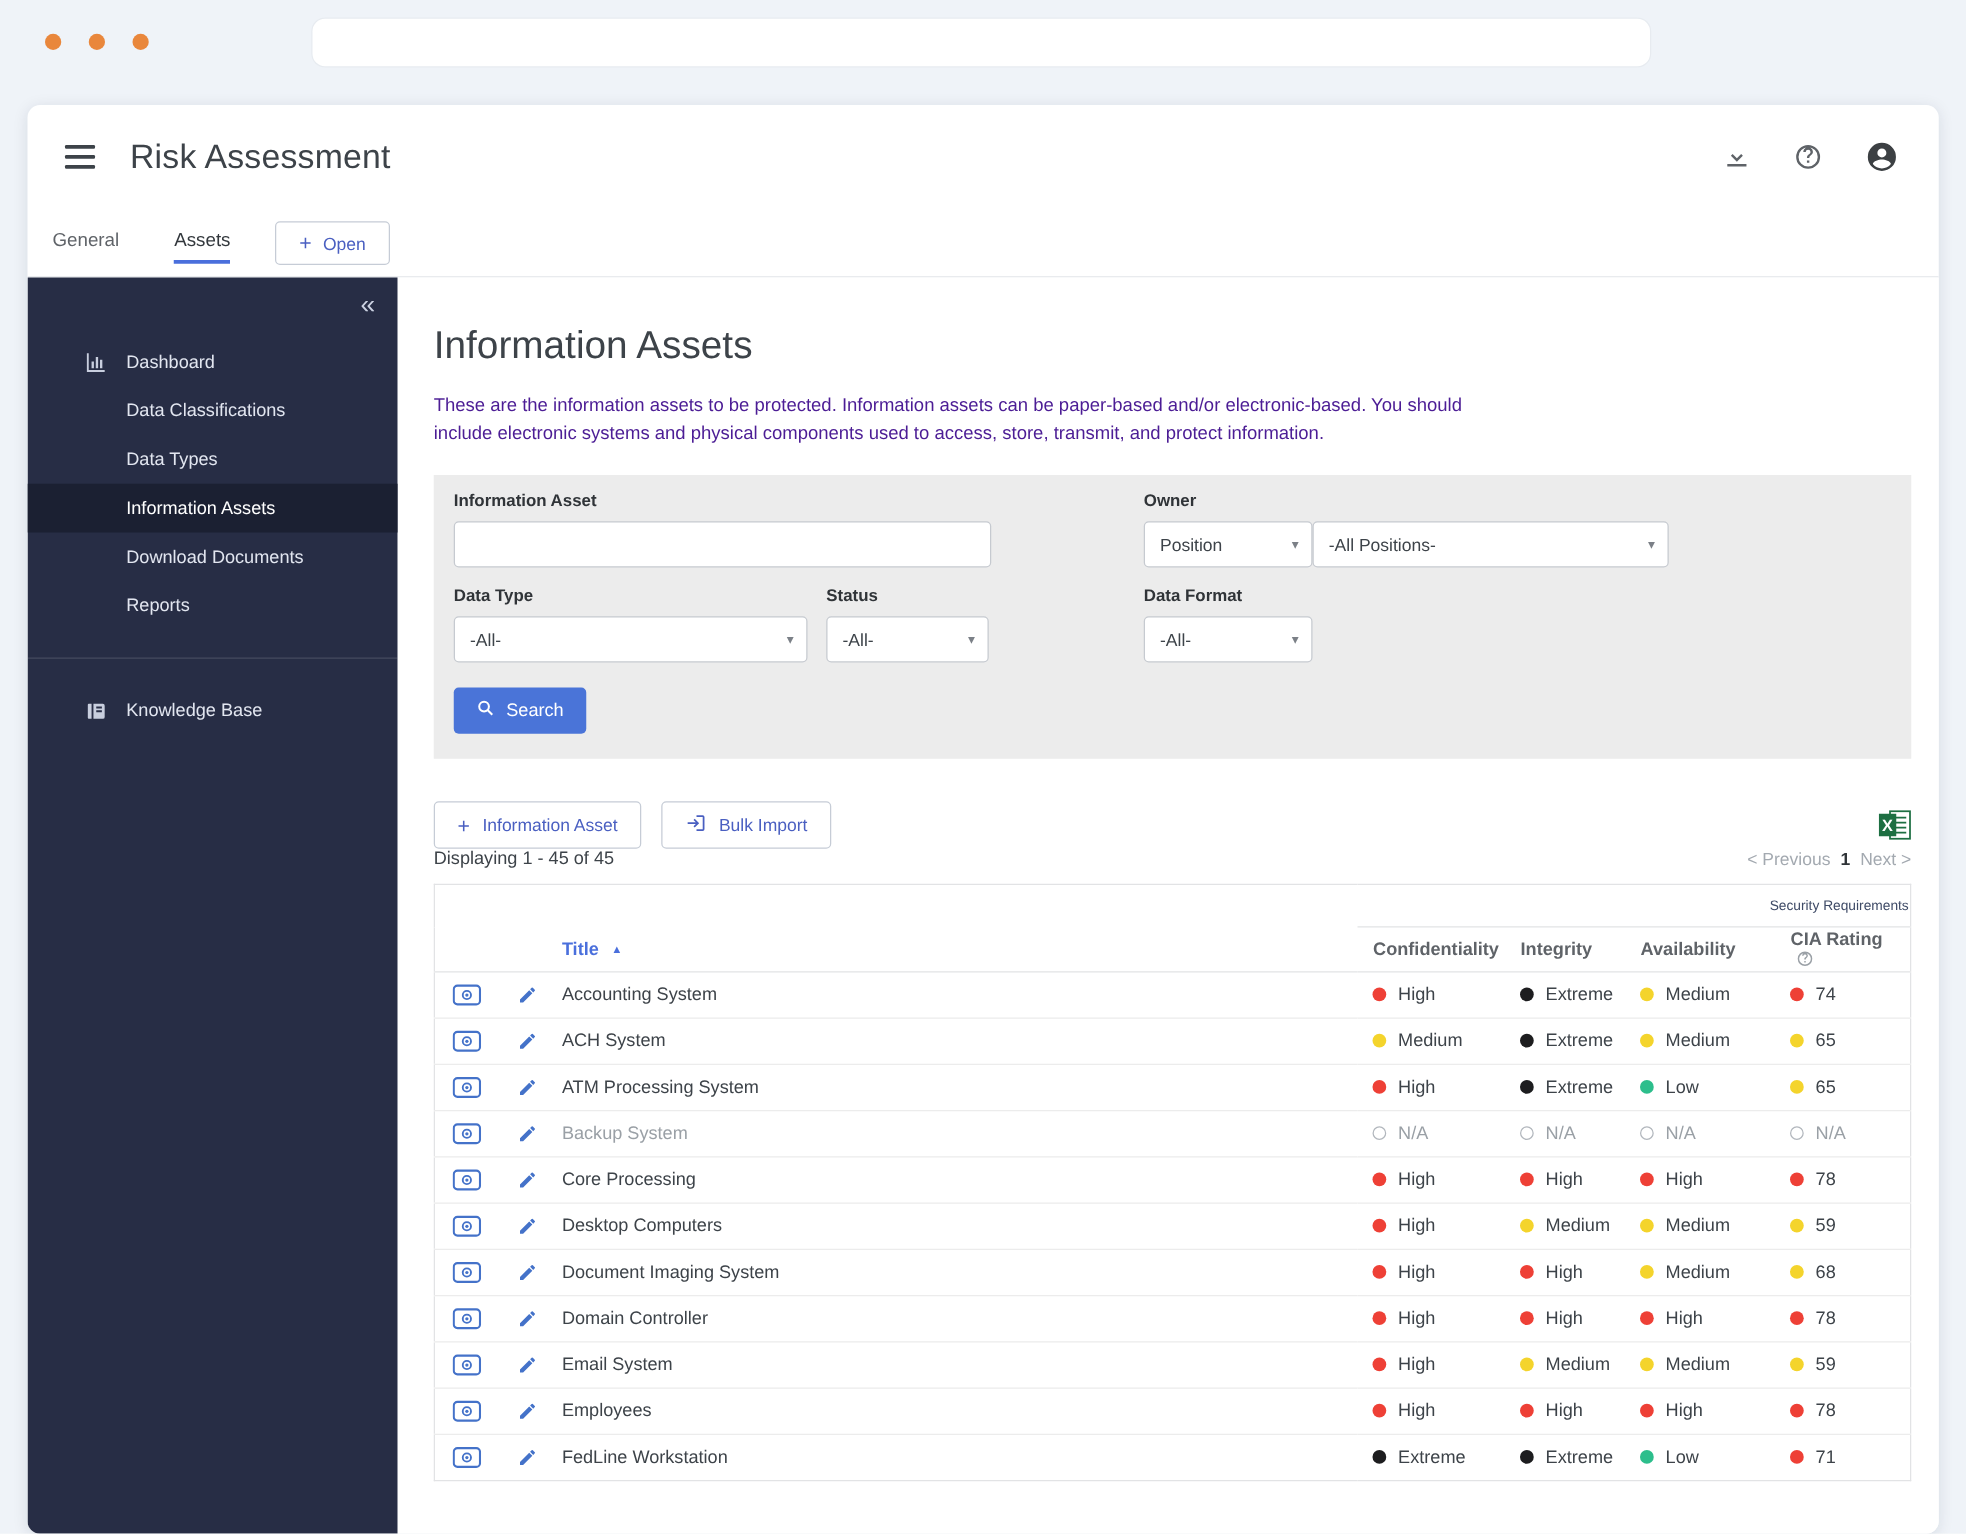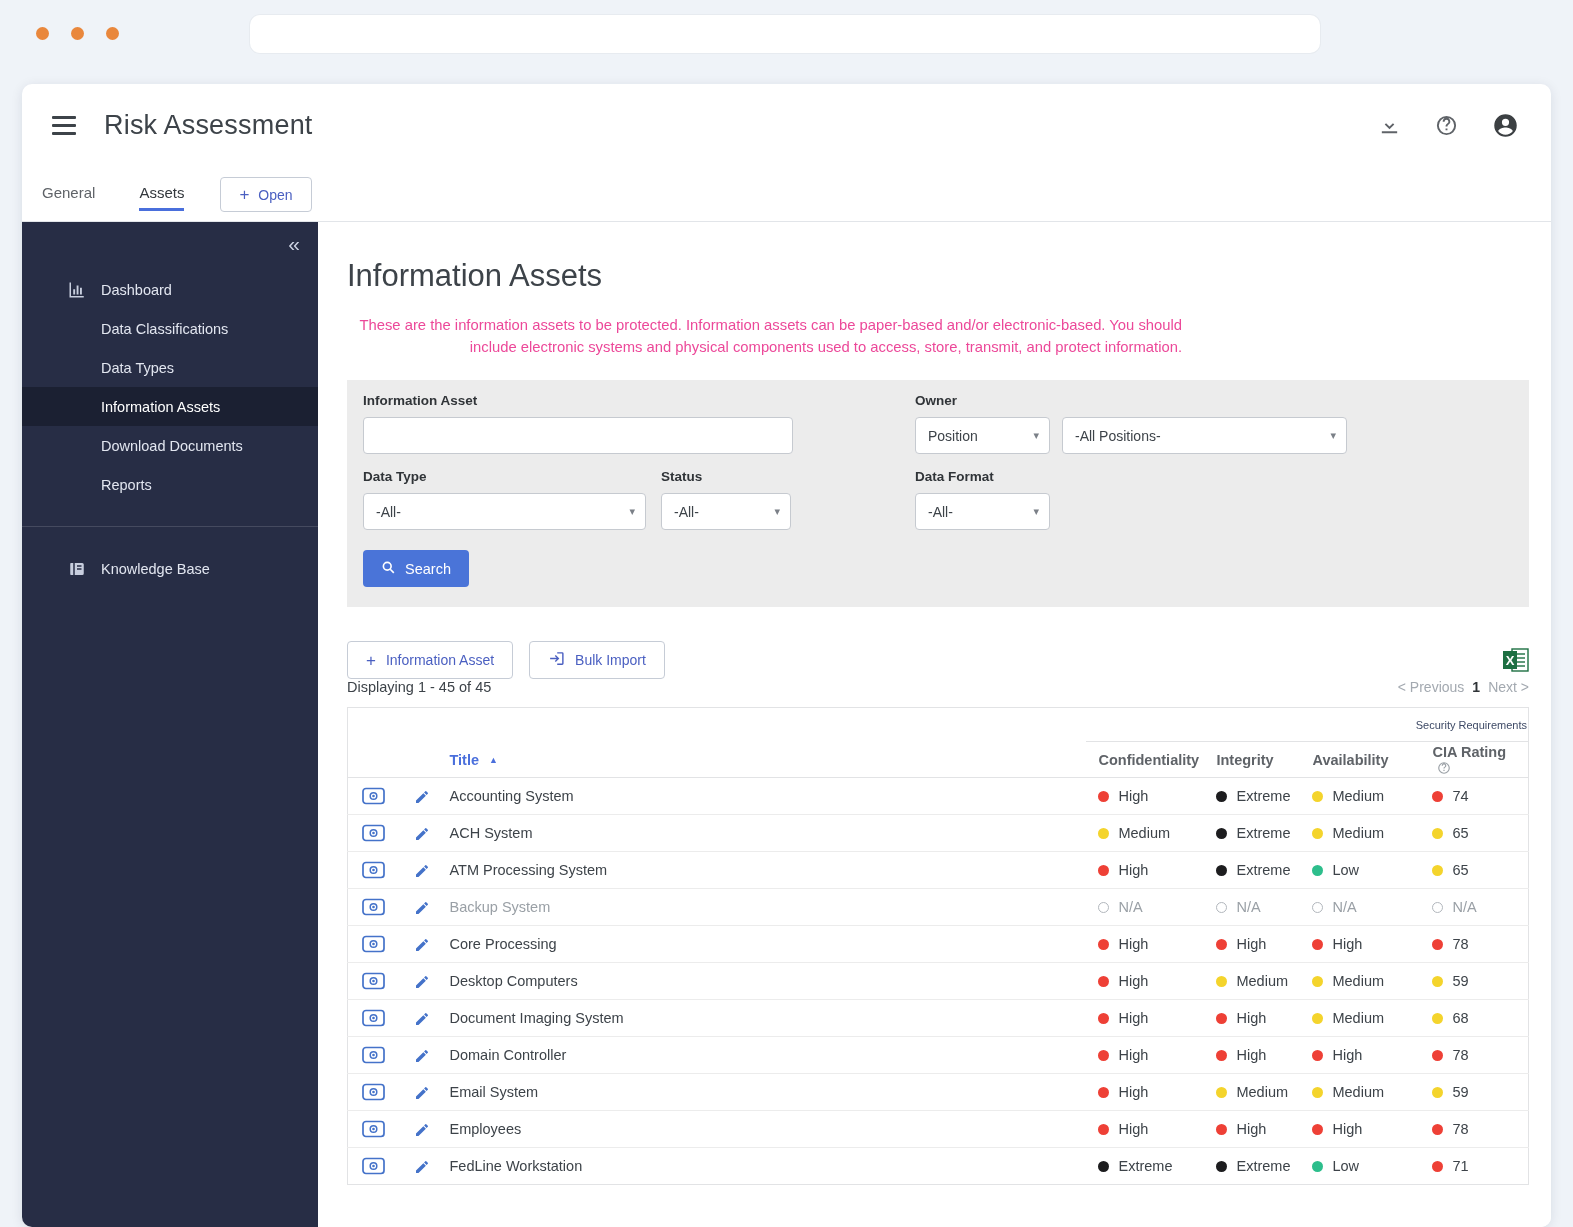--- a/index.html
+++ b/index.html
@@ -41,36 +41,36 @@
     padding-top: 48px; color: #e2e6f0; }
   .collapse { position: absolute; top: 10px; right: 18px; font-size: 21px; color: #ccd2e2; cursor: pointer; }
   .side-item { display: flex; align-items: center; height: 39px; padding-left: 46px;
     font-size: 14.5px; cursor: pointer; color: #e2e6f0; }
   .side-item.active { background: #1b2032; color: #ffffff; }
   .side-icon { width: 33px; display: flex; align-items: center; }
   .side-divider { border-top: 1px solid rgba(255,255,255,0.14); margin: 22px 0; }
   
   .main { flex: 1; padding: 0 22px 0 29px; overflow: hidden; background: #fff; }
   .page-title { margin: 36px 0 0; font-size: 31px; font-weight: 400; color: #3d4349; }
-  .desc { margin: 20px 0 0; font-size: 14.8px; line-height: 1.5; color: #ec4899; max-width: 835px; text-align: right; }
+  .desc { margin: 20px 0 0; font-size: 14.8px; line-height: 1.5; color: #4c1d95; max-width: 835px; }
   
   .filters { margin-top: 22px; background: #ececec; padding: 13px 16px 20px; }
   .flabel { display: block; font-size: 13.5px; font-weight: bold; color: #303438; margin-bottom: 9px; }
   .f-row { display: flex; }
   .r2 { margin-top: 15px; }
   .txt, .select { height: 37px; border: 1px solid #c6cad0; border-radius: 4px;
     background: #fff; font-size: 14px; color: #3d4349; }
   .txt { width: 430px; padding: 0 12px; font-family: inherit; }
   .select { display: flex; align-items: center; justify-content: space-between;
     padding: 0 10px 0 12px; cursor: pointer; }
   .chev { color: #7b8087; font-size: 11px; margin-left: 8px; }
   .w-pos { width: 135px; } .w-allpos { width: 285px; }
   .w-dtype { width: 283px; } .w-status { width: 130px; } .w-dformat { width: 135px; }
   .owner-col { margin-left: 122px; }
-  .owner-row { display: flex; gap: 12px; }
+  .owner-row { display: flex; }
   .status-col { margin-left: 15px; }
   .dformat-col { margin-left: 124px; }
   .search-btn { margin-top: 20px; display: flex; align-items: center; gap: 9px;
     background: #4a74d8; color: #fff; border: none; border-radius: 4px; font-size: 14.5px;
     padding: 0 18px; height: 37px; cursor: pointer; font-family: inherit; }
   
   .actions { margin-top: 34px; display: flex; align-items: center; gap: 16px; }
   .act-btn { display: flex; align-items: center; gap: 10px; background: #fff;
     border: 1px solid #c6ccd6; border-radius: 4px; color: #4a5fc1; font-size: 14px;
     padding: 0 18px; height: 38px; cursor: pointer; font-family: inherit; }

